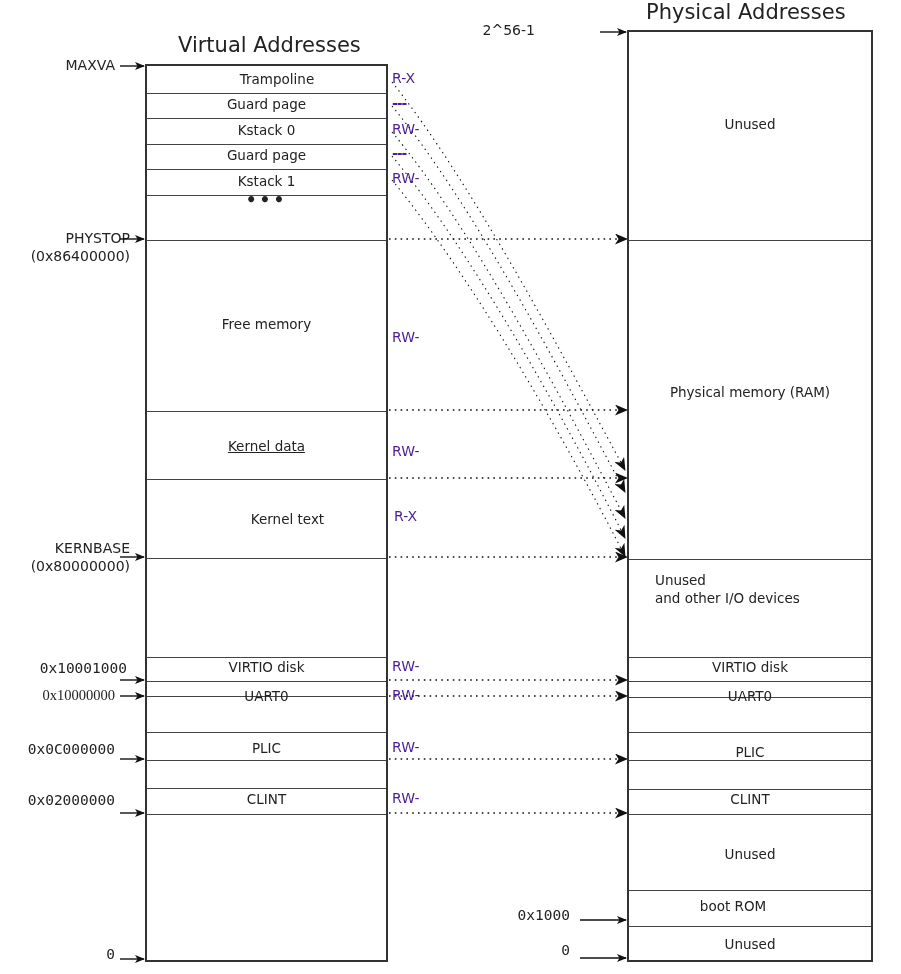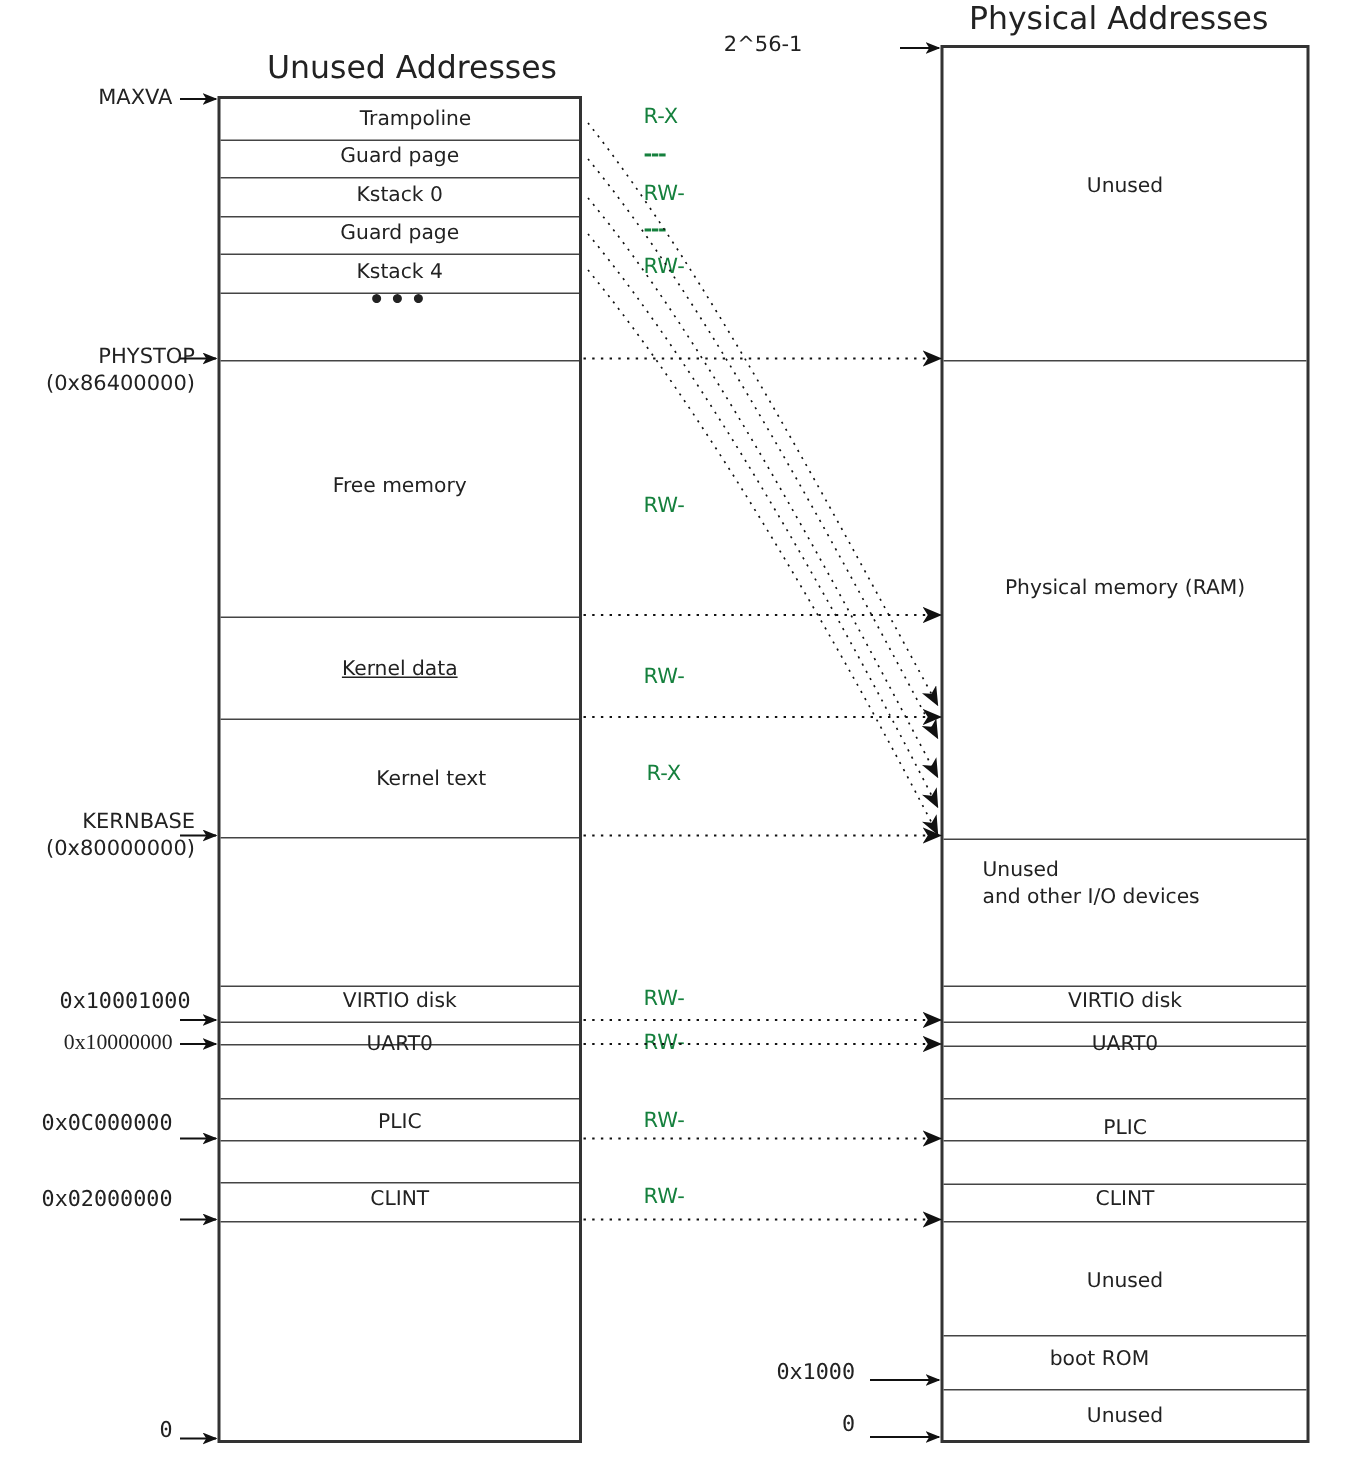--- a/index.html
+++ b/index.html
@@ -69,23 +69,22 @@
   }
   .addr.sans {
     font-family: "DejaVu Sans", sans-serif;
   }
   .addr-2 { line-height: 1.25; }
 
   
   .perm {
     position: absolute;
     font-size: 14px;
-    color: #15803d;
-    white-space: nowrap;
-    margin-left: 37px;
+    color: #4c1d95;
+    white-space: nowrap;
   }
   .perm.dash {
     font-size: 14px;
     letter-spacing: -1px;
     font-weight: bold;
   }
 
   .ellipsis-dots {
     position: absolute;
     font-size: 17px;
@@ -101,21 +100,21 @@
     width: 901px;
     height: 974px;
     pointer-events: none;
   }
 </style>
 </head>
 <body>
 
 <div id="root">
 
-  <div class="title abs" style="left:178px; top:33px;">Unused Addresses</div>
+  <div class="title abs" style="left:178px; top:33px;">Virtual Addresses</div>
 
   <div class="title abs" style="left:646px; top:0px;">Physical Addresses</div>
 
   <div class="membox" style="left:145px; top:64px; width:243px; height:898px;">
 
     <div class="hline" style="left:0; top:27px;  width:100%;"></div>
     <div class="hline" style="left:0; top:52px;  width:100%;"></div>
     <div class="hline" style="left:0; top:78px;  width:100%;"></div>
     <div class="hline" style="left:0; top:103px; width:100%;"></div>
     <div class="hline" style="left:0; top:129px; width:100%;"></div>
@@ -129,21 +128,21 @@
     <div class="hline" style="left:0; top:666px; width:100%;"></div>
     <div class="hline" style="left:0; top:694px; width:100%;"></div>
     <div class="hline" style="left:0; top:722px; width:100%;"></div>
     <div class="hline" style="left:0; top:748px; width:100%;"></div>
   </div>
 
   <div class="region-label" style="left:145px; top:71px; width:264px;">Trampoline</div>
   <div class="region-label" style="left:145px; top:96px; width:243px;">Guard page</div>
   <div class="region-label" style="left:145px; top:122px; width:243px;">Kstack 0</div>
   <div class="region-label" style="left:145px; top:147px; width:243px;">Guard page</div>
-  <div class="region-label" style="left:145px; top:173px; width:243px;">Kstack 4</div>
+  <div class="region-label" style="left:145px; top:173px; width:243px;">Kstack 1</div>
   <div class="ellipsis-dots" style="left:145px; top:190px; width:243px; text-align:center;">•••</div>
   <div class="region-label" style="left:145px; top:316px; width:243px;">Free memory</div>
   <div class="region-label" style="left:145px; top:438px; width:243px;text-decoration:underline;">Kernel data</div>
   <div class="region-label" style="left:145px; top:511px; width:285px;">Kernel text</div>
   <div class="region-label" style="left:145px; top:659px; width:243px;">VIRTIO disk</div>
   <div class="region-label" style="left:145px; top:688px; width:243px;">UART0</div>
   <div class="region-label" style="left:145px; top:740px; width:243px;">PLIC</div>
   <div class="region-label" style="left:145px; top:791px; width:243px;">CLINT</div>
 
   <div class="perm" style="left:392px; top:70px;">R-X</div>

